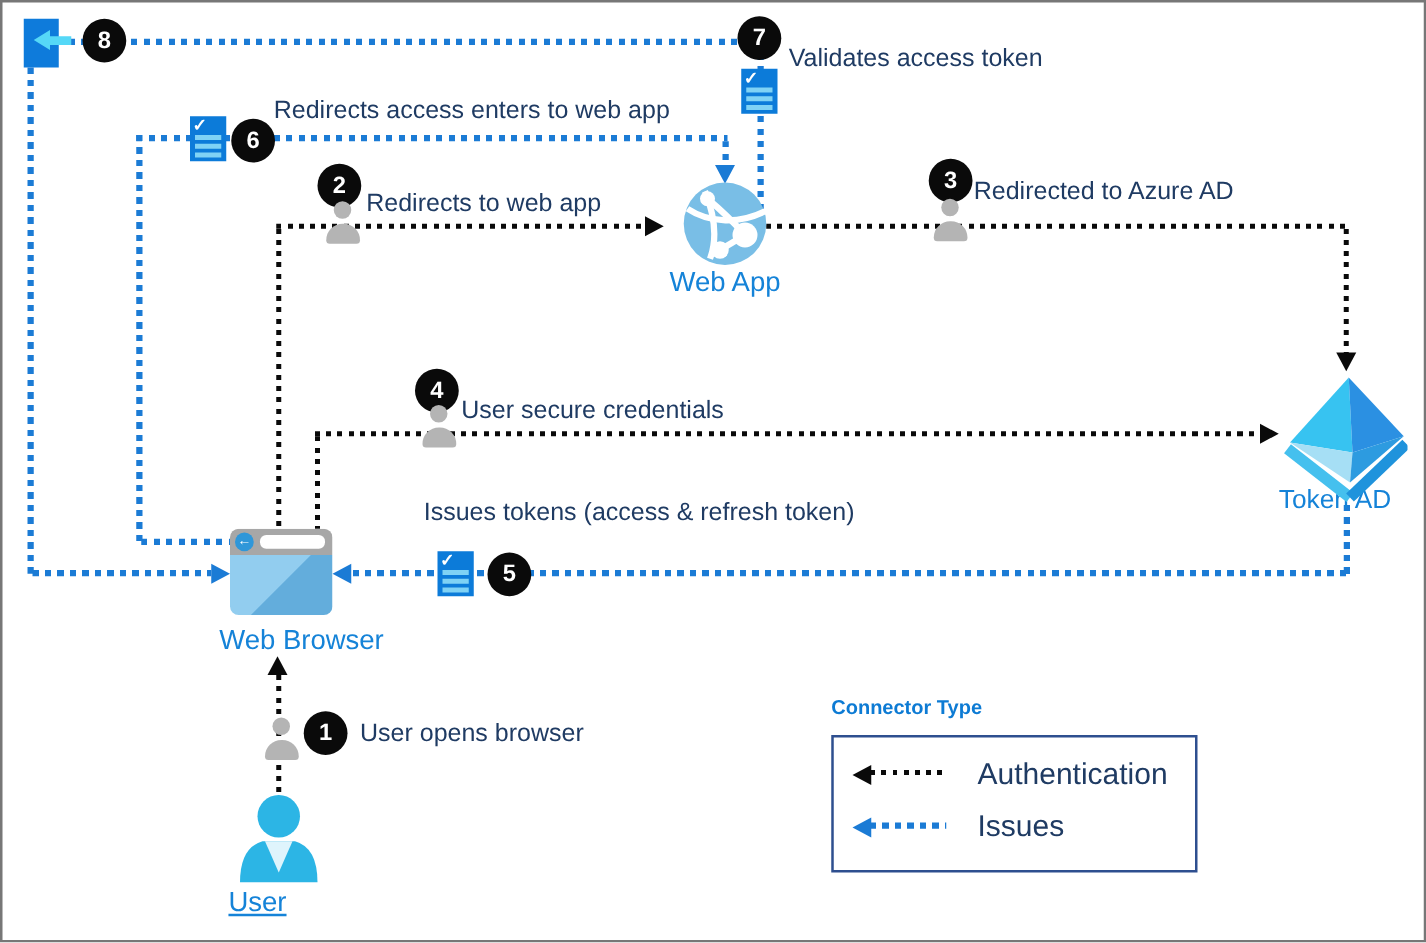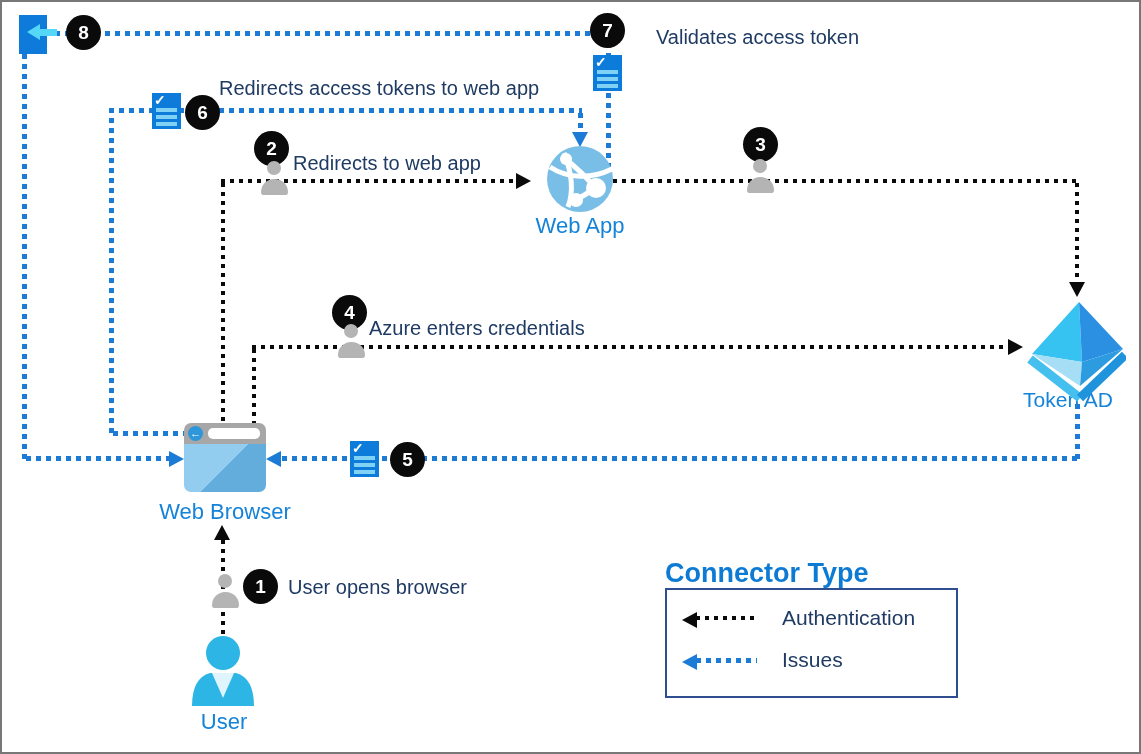--- a/index.html
+++ b/index.html
@@ -40,23 +40,23 @@
   .pageicon{position:absolute;left:17px;top:13px;width:28px;height:39px;background:#0e7bdb;z-index:6;}
   
   .browser{position:absolute;left:182px;top:421px;width:82px;height:69px;border-radius:7px;overflow:hidden;z-index:6;}
   .browser .bar{height:21px;background:#a7a7a7;position:relative;}
   .browser .back{position:absolute;left:4px;top:3px;width:15px;height:15px;border-radius:50%;background:#2f97d9;
                  color:#fff;font-size:11px;line-height:15px;text-align:center;}
   .browser .addr{position:absolute;left:24px;top:5px;width:52px;height:11px;background:#fff;border-radius:5px;}
   .browser .bod{height:48px;background:linear-gradient(135deg,#92cdef 49.6%,#63addc 50%);}
   .icon-svg{position:absolute;z-index:6;}
   
-  .legend-title{position:absolute;left:663px;top:556px;font-size:27px;font-weight:bold;color:#0d7bd4;z-index:5;text-align:center;}
+  .legend-title{position:absolute;left:663px;top:556px;font-size:16px;font-weight:bold;color:#0d7bd4;z-index:5;text-align:center;}
   .legend-box{position:absolute;left:663px;top:586px;width:289px;height:106px;border:2px solid #2e4f8f;background:#fff;z-index:4;}
-  .legend-label{position:absolute;font-size:21px;color:#1f3b63;white-space:nowrap;z-index:5;}
+  .legend-label{position:absolute;font-size:24px;color:#1f3b63;white-space:nowrap;z-index:5;}
 </style>
 </head>
 <body>
 
 <div id="stage">
 
   <div class="dh blue" style="left:53px;top:29px;width:555px;"></div>
   <div class="dv blue" style="left:20px;top:52px;height:405px;"></div>
   <div class="dh blue" style="left:24px;top:454px;width:143px;"></div>
   <div class="tri r bl" style="left:167px;top:449px;"></div>
@@ -92,23 +92,25 @@
   <div class="badge" style="left:252px;top:129px;">2</div>
   <div class="badge" style="left:741px;top:125px;">3</div>
   <div class="badge" style="left:330px;top:293px;">4</div>
   <div class="badge" style="left:388px;top:440px;">5</div>
   <div class="badge" style="left:183px;top:93px;">6</div>
   <div class="badge" style="left:588px;top:11px;">7</div>
   <div class="badge" style="left:64px;top:13px;">8</div>
 
   <div class="step-label" style="left:286px;top:574px;">User opens browser</div>
   <div class="step-label" style="left:291px;top:150px;">Redirects to web app</div>
-  <div class="step-label" style="left:367px;top:315px;">Azure enters credentials</div>
-  <div class="step-label" style="left:217px;top:75px;">Redirects access tokens to web app</div>
-  <div class="step-label" style="left:629px;top:24px;margin-left:25px;">Validates access token</div>
+  <div class="step-label" style="left:777px;top:140px;">Redirected to Azure AD</div>
+  <div class="step-label" style="left:367px;top:315px;">User secure credentials</div>
+  <div class="step-label" style="left:337px;top:397px;">Issues tokens (access &amp; refresh token)</div>
+  <div class="step-label" style="left:217px;top:75px;">Redirects access enters to web app</div>
+  <div class="step-label" style="left:629px;top:34px;">Validates access token</div>
 
   <div class="guser" style="left:209px;top:572px;">
       <div class="h"></div>
       <div class="b"></div>
     </div>
   <div class="guser" style="left:258px;top:159px;">
       <div class="h"></div>
       <div class="b"></div>
     </div>
   <div class="guser" style="left:744px;top:157px;">
@@ -155,38 +157,38 @@
   </svg>
   <div class="node-label" style="left:528px;top:211px;width:100px;">Web App</div>
 
   <div class="browser">
     <div class="bar">
       <span class="back">←</span>
       <span class="addr"></span>
     </div>
     <div class="bod"></div>
   </div>
-  <div class="node-label" style="left:153px;top:497px;width:140px;">Web Browser</div>
+  <div class="node-label" style="left:165px;top:497px;width:140px;text-align:right;">Web Browser</div>
 
   <svg class="icon-svg" style="left:1024px;top:294px;" width="100" height="110" viewBox="0 0 100 110">
     <path d="M4 63 L54 102" stroke="#45c0ee" stroke-width="9" fill="none"></path>
     <path d="M54 102 L99 59" stroke="#1f93dc" stroke-width="9" fill="none"></path>
     <polygon points="53,6 6,58 56,66" fill="#37c3f1"></polygon>
     <polygon points="53,6 97,53 56,66" fill="#2b90e2"></polygon>
     <polygon points="6,58 54,90 56,66" fill="#a6dff5"></polygon>
     <polygon points="97,53 54,90 56,66" fill="#2d9be0"></polygon>
   </svg>
   <div class="node-label" style="left:1016px;top:386px;width:100px;font-size:21px;">Token AD</div>
 
   <svg class="icon-svg" style="left:189px;top:634px;" width="64" height="70" viewBox="0 0 64 70">
     <circle cx="32" cy="17" r="17" fill="#2cb5e5"></circle>
     <path d="M1 70 Q1 42 19 37 L45 37 Q63 42 63 70 Z" fill="#2cb5e5"></path>
     <path d="M21 37 L43 37 L32 62 Z" fill="#dff4fc"></path>
   </svg>
-  <div class="node-label" style="left:190px;top:707px;width:64px;">User</div>
+  <div class="node-label" style="left:172px;top:707px;width:64px;text-decoration:underline;">User</div>
 
   <div class="legend-title">Connector Type</div>
   <div class="legend-box"></div>
   <div class="tri l bk" style="left:680px;top:610px;z-index:5;"></div>
   <div class="dh" style="left:694px;top:614px;width:61px;z-index:5;"></div>
   <div class="legend-label" style="left:780px;top:604px;">Authentication</div>
   <div class="tri l bl" style="left:680px;top:652px;z-index:5;"></div>
   <div class="dh blue" style="left:694px;top:656px;width:61px;z-index:5;"></div>
   <div class="legend-label" style="left:780px;top:646px;">Issues</div>
 

